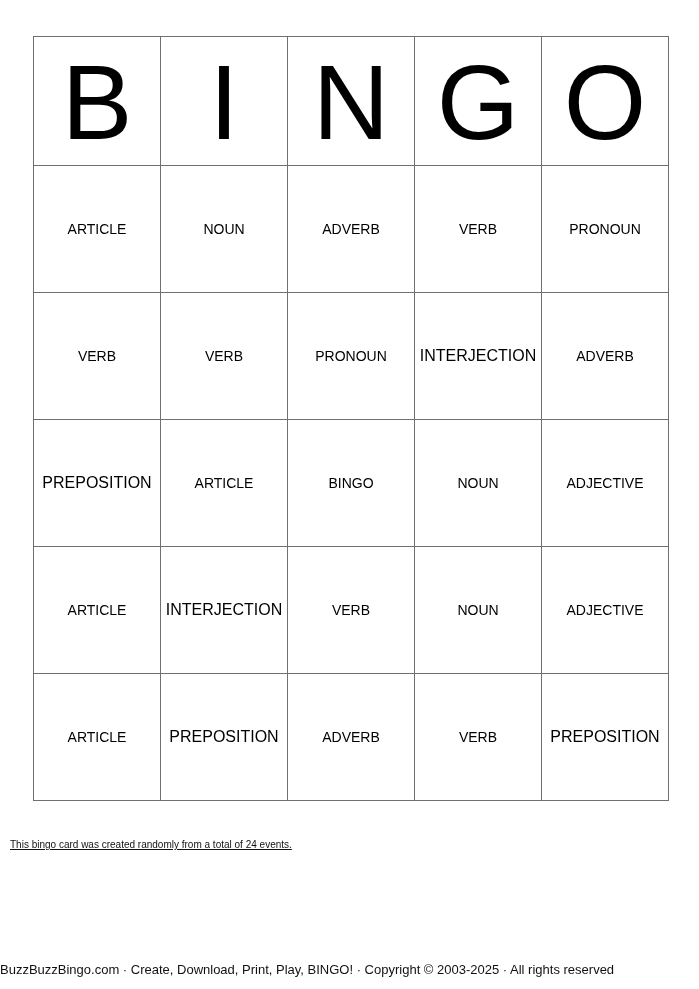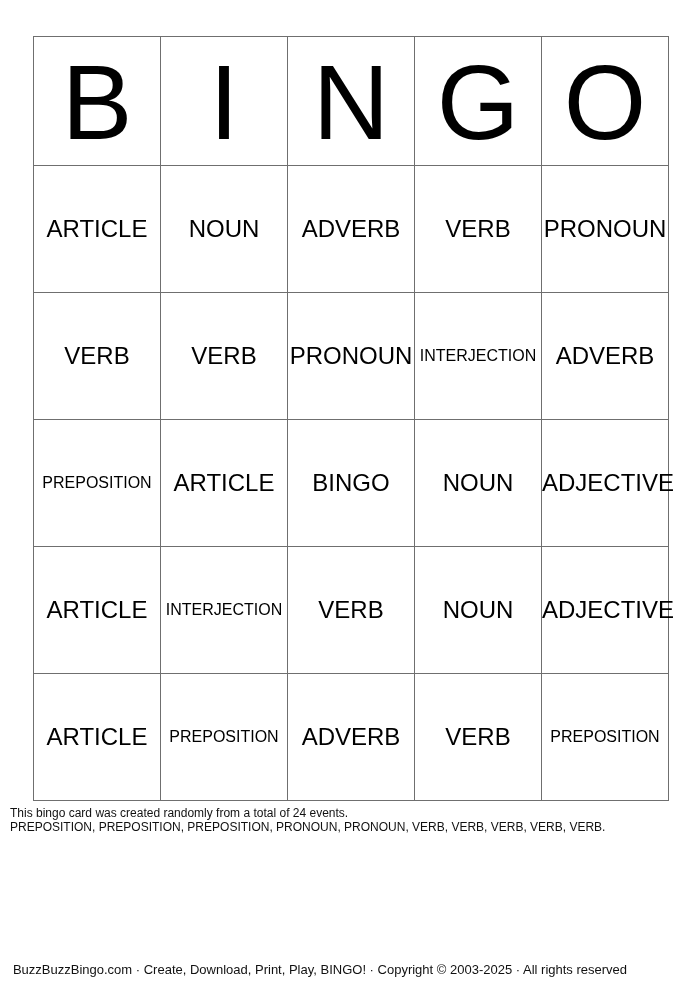--- a/index.html
+++ b/index.html
@@ -24,48 +24,48 @@
       border-collapse: collapse;
       table-layout: fixed;
     }
     .card td {
       border: 1px solid #6f6f6f;
       width: 126px;
       height: 126px;
       text-align: center;
       vertical-align: middle;
       padding: 0;
-      font-size: 24px;
+      font-size: 14px;
       line-height: 1;
       white-space: nowrap;
     }
     .card td.small {
       font-size: 16px;
       margin-top: 19px;
     }
     .card td.hdr {
       font-size: 106px;
       line-height: 1;
       padding-top: 2px;
     }
     .notes {
       position: absolute;
       left: 10px;
-      top: 806px;
+      top: 838px;
       width: 685px;
-      font-size: 12px;
+      font-size: 10px;
       line-height: 14px;
       color: #111;
+      text-decoration: underline;
     }
     .footer {
       position: absolute;
       left: 0;
       top: 962px;
       width: 640px;
-      text-align: center;
       font-size: 13px;
       color: #111;
     }
   </style>
 </head>
 <body>
 
 <table class="card">
   <tbody>
       <tr>
@@ -108,16 +108,15 @@
     <td class="small">PREPOSITION</td>
     <td>ADVERB</td>
     <td>VERB</td>
     <td class="small">PREPOSITION</td>
   </tr>
 </tbody>
   </table>
 
 <div class="notes">
   <div>This bingo card was created randomly from a total of 24 events.</div>
-  <div>PREPOSITION, PREPOSITION, PREPOSITION, PRONOUN, PRONOUN, VERB, VERB, VERB, VERB, VERB.</div>
 </div>
 
 <div class="footer">BuzzBuzzBingo.com · Create, Download, Print, Play, BINGO! · Copyright © 2003-2025 · All rights reserved</div>
 
 </body></html>

